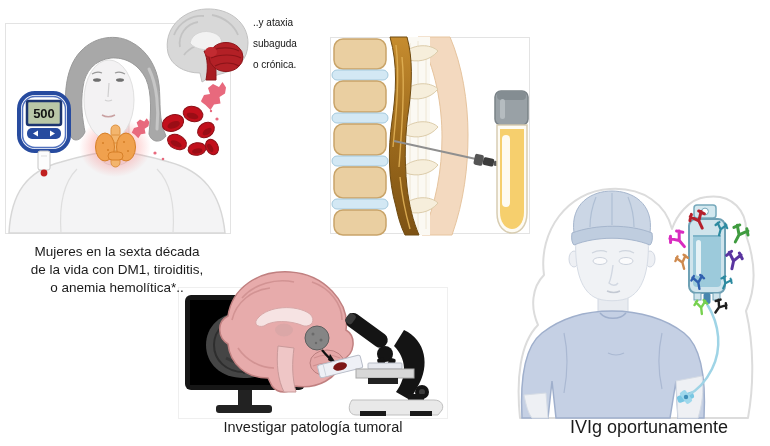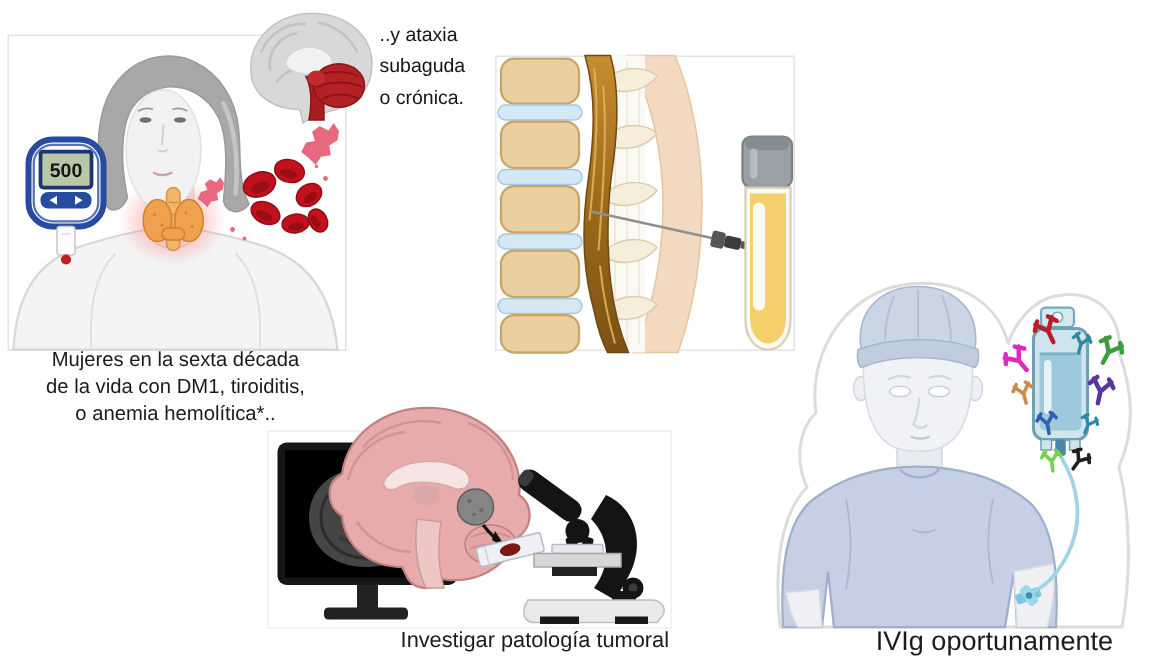--- a/index.html
+++ b/index.html
@@ -4,23 +4,23 @@
 <style>
   html,body{margin:0;padding:0;background:#fff;}
   .canvas{position:relative;width:770px;height:446px;background:#fff;overflow:hidden;
           font-family:"Liberation Sans",sans-serif;color:#1b1b1b;}
   .pbox{position:absolute;border:1px solid #e3e3e3;background:#fff;}
   .pbox.faint{border-color:#efefef;}
   .illus{position:absolute;overflow:visible;}
   .caption{position:absolute;text-align:center;white-space:pre-line;font-weight:500;
            color:#1b1b1b;letter-spacing:0;}
   .cap-3line{font-size:13.5px;line-height:18px;}
-  .cap-1line{font-size:14.5px;line-height:17px;text-align:right;}
+  .cap-1line{font-size:14.5px;line-height:17px;}
   .ataxia{position:absolute;text-align:left;white-space:pre-line;font-weight:500;
-          font-size:13px;line-height:21px;color:#141414;}
+          font-size:10px;line-height:21px;color:#141414;}
 </style>
 </head>
 <body>
 
 <div class="canvas">
 
   <div class="pbox" style="left:5px;top:23px;width:224px;height:209px;"></div>
   <div class="pbox" style="left:330px;top:37px;width:198px;height:195px;"></div>
   <div class="pbox faint" style="left:178px;top:287px;width:268px;height:130px;"></div>
 
@@ -119,21 +119,21 @@
     <path d="M44 48 C 48 56 48 66 46 77 L 56 77 C 56 66 56 56 54 48 Z" fill="#a81d22" stroke="#8c1419"></path>
     <ellipse cx="66" cy="54" rx="17" ry="14.5" fill="#b32026" stroke="#8c1419"></ellipse>
     <path d="M53 47 C 60 44 72 44 79 48 M51 55 C 60 51 74 51 81 55 M55 63 C 62 59 72 59 79 63" fill="none" stroke="#8c1419" stroke-width="1.2"></path>
     <ellipse cx="51" cy="49" rx="6" ry="5" fill="#c22b31"></ellipse>
   </svg>
 
   <div class="ataxia" style="left:253px;top:12px;width:104px;">..y ataxia
 subaguda
 o crónica.</div>
 
-  <div class="caption cap-3line" style="left:5px;top:231px;width:224px;">Mujeres en la sexta década
+  <div class="caption cap-3line" style="left:5px;top:243px;width:224px;">Mujeres en la sexta década
 de la vida con DM1, tiroiditis,
 o anemia hemolítica*..</div>
 
   <svg class="illus" style="left:330px;top:37px;" width="200" height="198" viewBox="0 0 200 198">
     <defs>
       <linearGradient id="cordGrad" x1="0" y1="0" x2="0" y2="1">
         <stop offset="0" stop-color="#c68c2f"></stop>
           <stop offset="0.5" stop-color="#9c6a1c"></stop>
           <stop offset="1" stop-color="#7d5214"></stop>
       </linearGradient>

